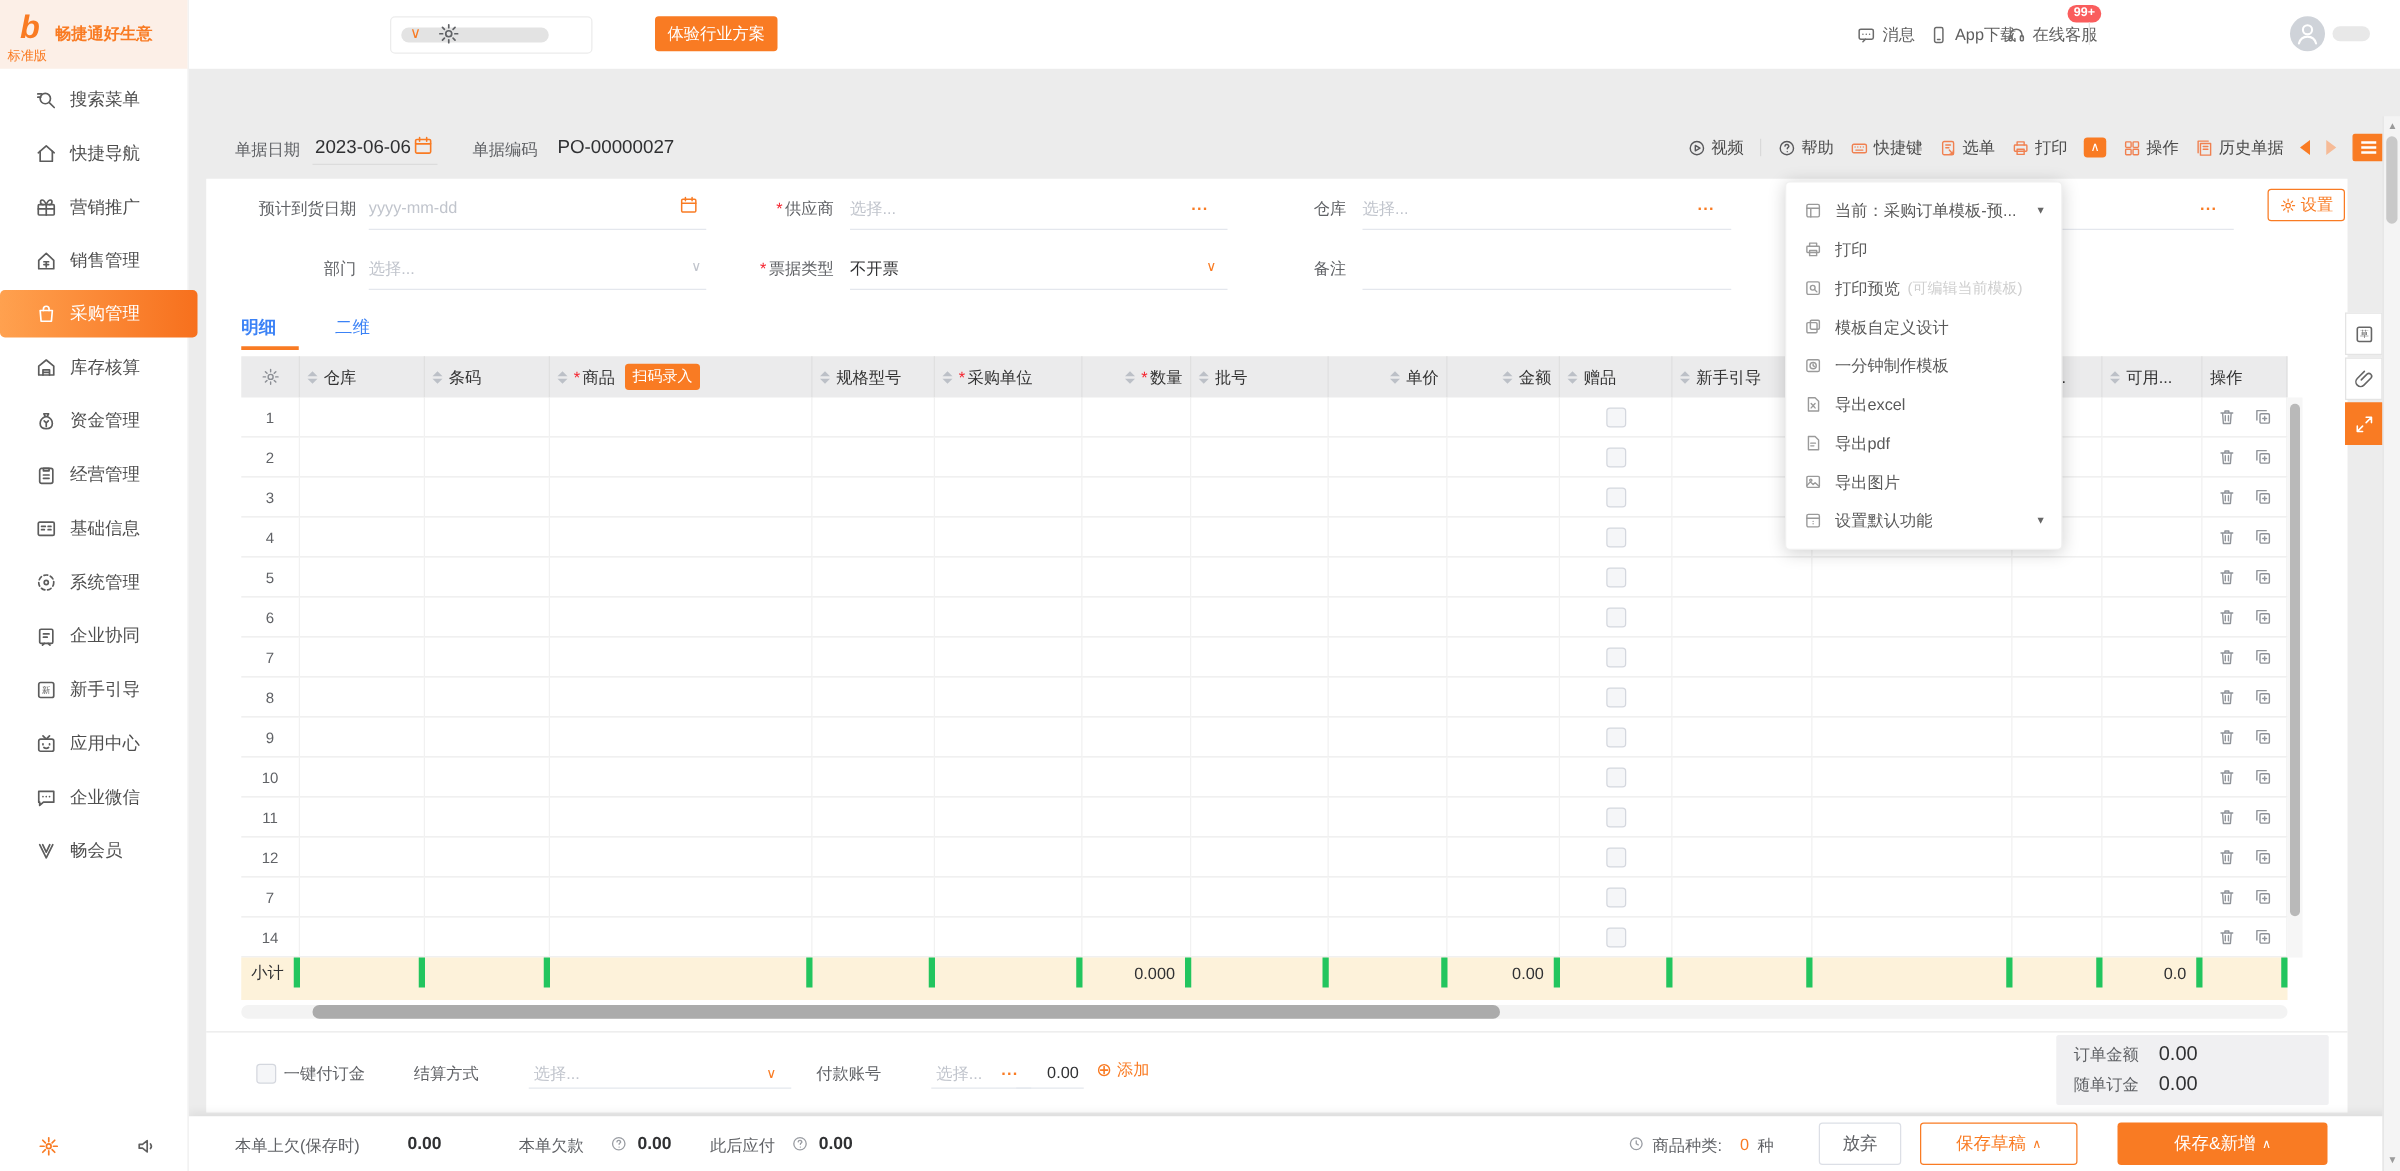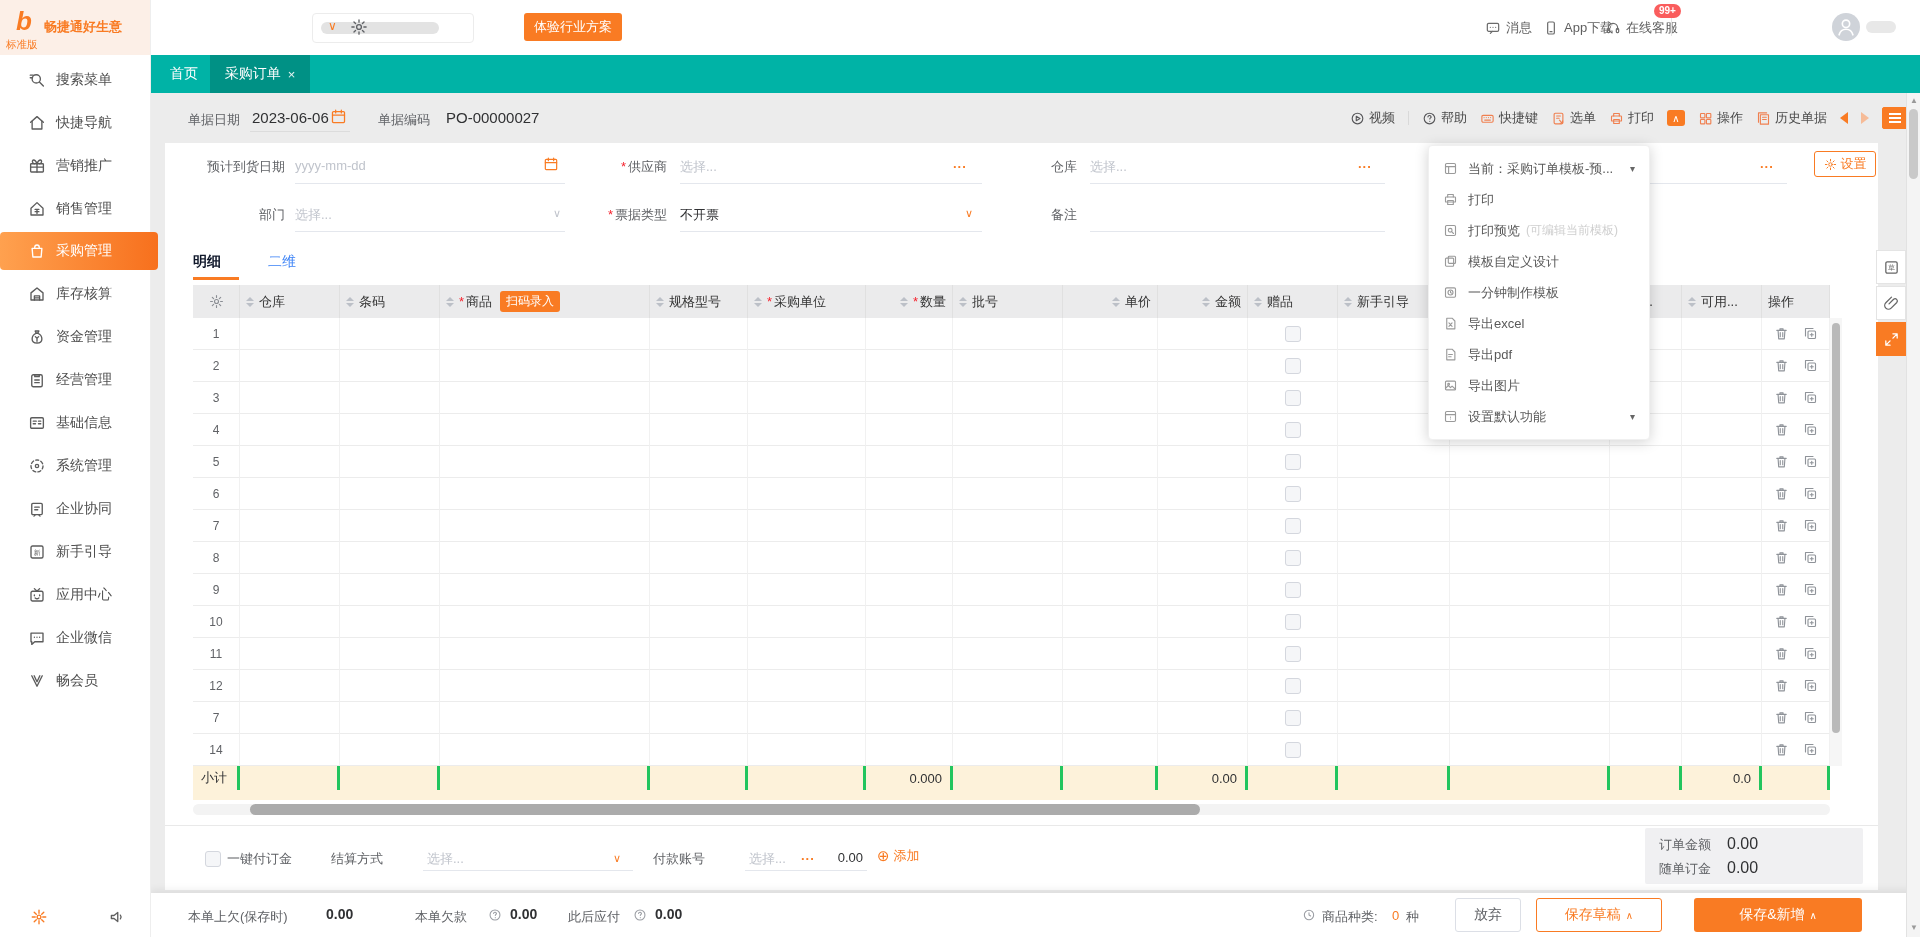--- a/index.html
+++ b/index.html
@@ -59,41 +59,41 @@
 .f-label{position:absolute;font-size:13px;color:#606266;text-align:right}
 .f-ph{position:absolute;font-size:13px;color:#c0c4cc}
 .f-val{position:absolute;font-size:13px;color:#303133}
 .f-line{position:absolute;height:1px;background:#e4e7ed}
 .star{color:#f5222d;margin-right:2px}
 .dots{position:absolute;color:#f97b23;font-weight:bold;letter-spacing:1px;font-size:13px;cursor:pointer}
 .chev{position:absolute;font-size:11px;color:#c0c4cc;cursor:pointer}
 .chev.orange{color:#f97b23}
 #settings-btn{position:absolute;left:1649px;top:8px;width:62px;height:26px;border:1px solid #f97b23;border-radius:3px;color:#f97b23;display:flex;align-items:center;justify-content:center;gap:4px;font-size:13px;cursor:pointer;box-sizing:border-box}
 #settings-btn .ic{width:13px;height:13px}
-#tab-detail{position:absolute;left:28px;top:110px;font-size:14px;color:#0f172a;font-weight:bold;cursor:pointer}
+#tab-detail{position:absolute;left:28px;top:110px;font-size:14px;color:#3b82f6;font-weight:bold;cursor:pointer}
 #tab-detail-bar{position:absolute;left:28px;top:134px;width:46px;height:3px;background:#f97b23}
 #tab-2d{position:absolute;left:103px;top:110px;font-size:14px;color:#3b82f6;cursor:pointer}
 
 #grid-header{position:absolute;left:28px;top:142px;display:flex;height:33px;background:#ebebec}
 .gh-cell{box-sizing:border-box;height:33px;display:flex;align-items:center;padding:0 6px;font-size:13px;color:#333;border-right:1px solid #e0e0e0;overflow:hidden;white-space:nowrap}
 .gh-cell.right{justify-content:flex-end}
 .gh-cell .gearc{width:15px;height:15px;color:#8b8e94;margin:0 auto}
 .sort{display:inline-flex;flex-direction:column;gap:2px;margin-right:5px}
 .sort i{width:0;height:0;border-left:4px solid transparent;border-right:4px solid transparent}
 .sort .up{border-bottom:4px solid #bcc0c7}
 .sort .dn{border-top:4px solid #bcc0c7}
 .scan-btn{margin-left:8px;background:#f97b23;color:#fff;font-size:12px;padding:2px 6px;border-radius:3px;cursor:pointer;white-space:nowrap}
 #grid-body{position:absolute;left:28px;top:175px}
 .gr-row{display:flex;height:32px}
 .gr-cell{box-sizing:border-box;height:32px;border-right:1px solid #f1f1f1;border-bottom:1px solid #ececec;display:flex;align-items:center;justify-content:center}
 .gr-cell.idx{font-size:12px;color:#606266}
 .cb{width:14px;height:14px;border:1px solid #d4d7de;border-radius:3px;background:#f5f6f8;cursor:pointer}
 .gr-cell .op{width:15px;height:15px;color:#8f9399;margin:0 7px;cursor:pointer}
 #grid-subtotal{position:absolute;left:28px;top:623px;display:flex;height:34px;background:#fdf2da}
-.st-cell{box-sizing:border-box;height:24px;display:flex;align-items:center;padding:0 8px;font-size:13px;color:#303133;border-right:3px solid #22c55e;overflow:hidden}
+.st-cell{box-sizing:border-box;height:24px;display:flex;align-items:center;padding:0 8px;font-size:13px;color:#303133;border-right:5px solid #22c55e;overflow:hidden}
 .st-cell.right{justify-content:flex-end}
 #grid-vscroll{position:absolute;left:1665px;top:175px;width:12px;height:448px;background:#f6f6f6}
 #grid-vthumb{position:absolute;left:2px;top:5px;width:8px;height:410px;background:#b9b9b9;border-radius:4px}
 #hscroll-track{position:absolute;left:28px;top:661px;width:1637px;height:11px;background:#f3f3f3;border-radius:6px}
 #hscroll-thumb{position:absolute;left:57px;top:0;width:950px;height:11px;background:#ababab;border-radius:6px;cursor:pointer}
 #card-divider{position:absolute;left:0;top:682px;width:1713px;height:1px;background:#e9e9e9}
 
 .pay-label{position:absolute;top:707px;font-size:13px;color:#606266}
 .pay-ph{position:absolute;top:707px;font-size:13px;color:#c0c4cc}
 #pay-check{position:absolute;left:40px;top:708px}
@@ -340,28 +340,20 @@
         <path d="M12 3v4M12 17v4M3 12h4M17 12h4M5.6 5.6l2.8 2.8M15.6 15.6l2.8 2.8M18.4 5.6l-2.8 2.8M8.4 15.6l-2.8 2.8"></path>
       </svg>
     </span>
   <span class="ic" id="sb-speaker">
       <svg viewBox="0 0 24 24" fill="none" stroke="currentColor" stroke-width="1.8" stroke-linecap="round" stroke-linejoin="round">
         <path d="M4.5 10v4H8l5 4V6L8 10z"></path>
         <path d="M16.5 9.5a4 4 0 010 5"></path>
       </svg>
     </span>
 
-  <div id="tabsbar">
-    <div class="tab" id="tab-home">首页</div>
-    <div class="tab" id="tab-active">
-      <span>采购订单</span>
-        <span class="tab-close">×</span>
-    </div>
-
-  </div>
 
   <div class="tb-label" style="left:188px;top:111px">单据日期</div>
   <div class="tb-value" style="left:252px;top:109px">2023-06-06</div>
   <span class="ic abs" style="left:330px;top:108px;width:17px;height:17px;color:#f97b23">
       <svg viewBox="0 0 24 24" fill="none" stroke="currentColor" stroke-width="1.8" stroke-linecap="round" stroke-linejoin="round">
         <rect x="3.5" y="5" width="17" height="15.5" rx="1.5"></rect>
         <path d="M3.5 10h17M8 3v4M16 3v4"></path>
       </svg>
     </span>
   <div class="u-line" style="left:250px;top:131px;width:100px"></div>

